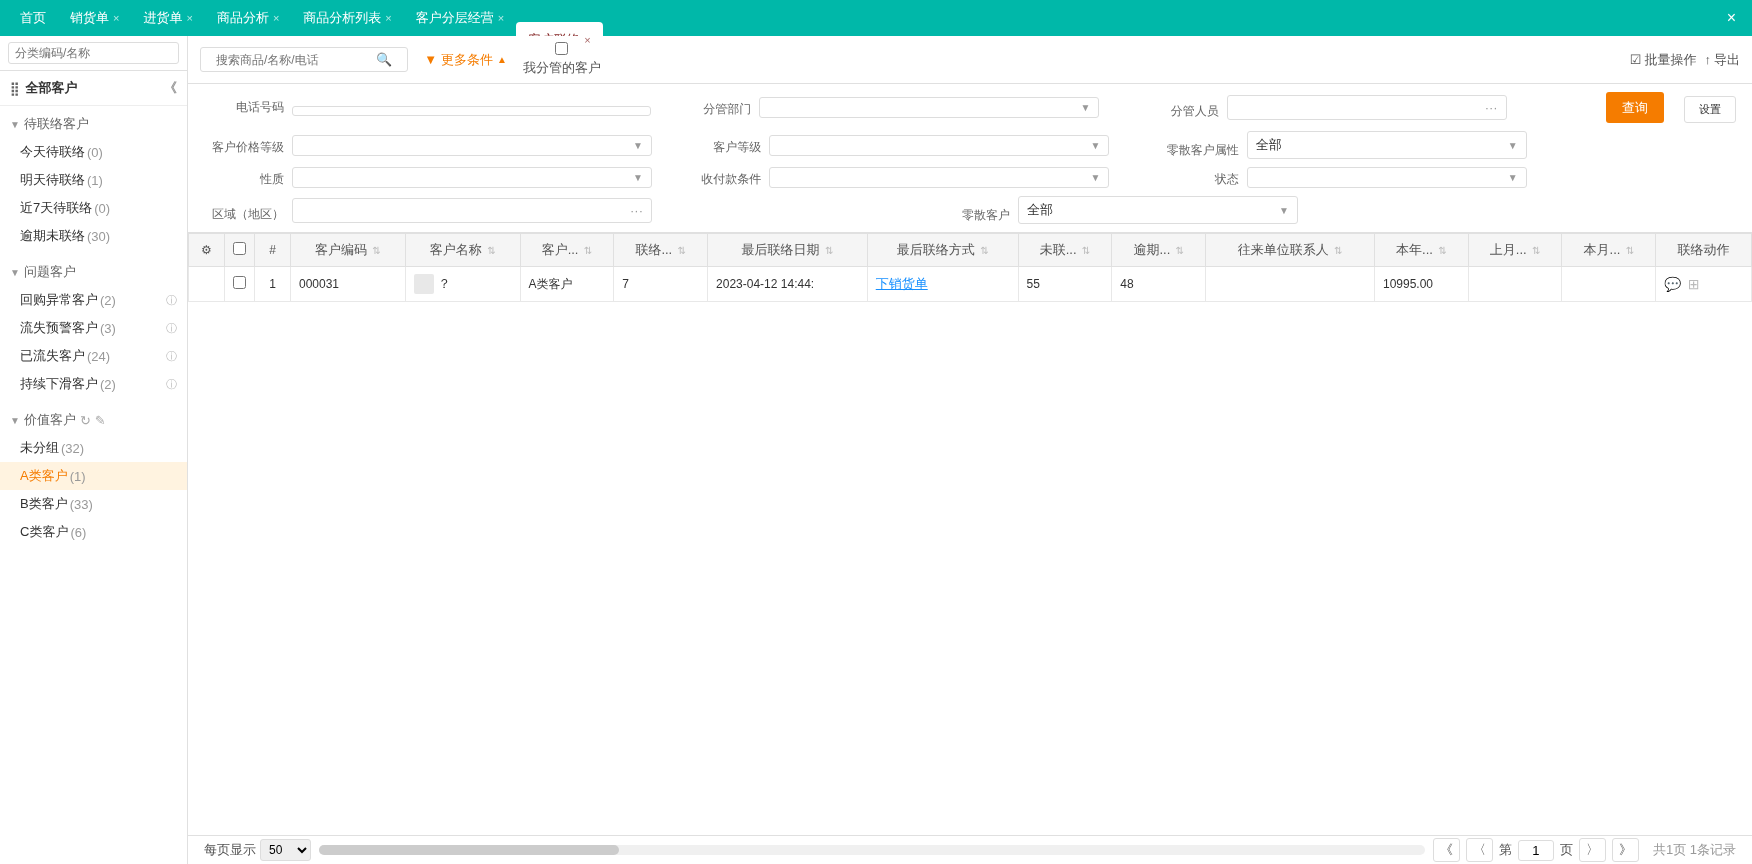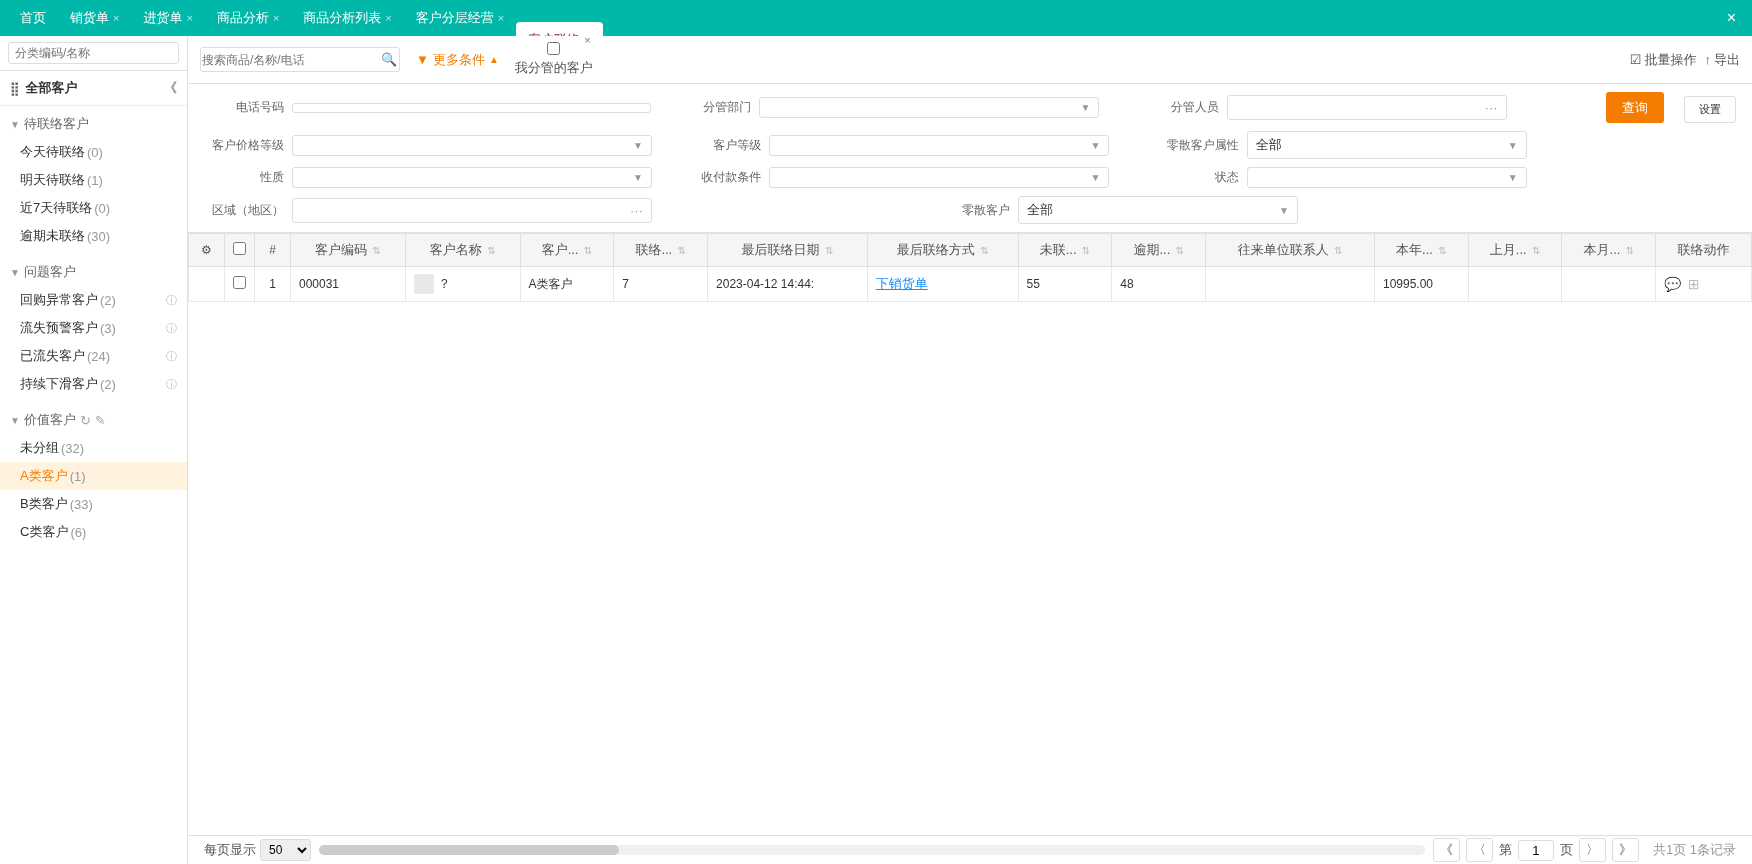--- a/index.html
+++ b/index.html
@@ -61,40 +61,40 @@
     .content { flex: 1; display: flex; flex-direction: column; overflow: hidden; background: #f5f5f5; }
 
     
     .filter-bar {
       background: white; padding: 6px 12px;
       display: flex; align-items: center; gap: 8px;
       border-bottom: 1px solid #e0e0e0;
     }
     .filter-search {
       display: flex; align-items: center; border: 1px solid #ddd;
-      border-radius: 3px; padding: 4px 1px; background: white; min-width: 200px; justify-content: space-between;
+      border-radius: 3px; padding: 4px 15px; background: white; min-width: 200px; justify-content: space-between;
     }
     .filter-search input { border: none; outline: none; font-size: 12px; flex: 1; }
     .filter-btn {
       display: flex; align-items: center; gap: 4px; padding: 4px 8px;
       color: #f57c00; cursor: pointer; font-size: 12px;
     }
     .filter-check { display: flex; align-items: center; gap: 4px; font-size: 12px; color: #555; flex-direction: column; }
     .filter-actions { margin-left: auto; display: flex; gap: 8px; }
     .filter-action-btn { display: flex; align-items: center; gap: 3px; font-size: 12px; color: #555; cursor: pointer; }
 
     
     .advanced-filter {
       background: white; padding: 8px 16px;
       border-bottom: 1px solid #e0e0e0;
     }
     .filter-row { display: flex; align-items: center; margin-bottom: 8px; gap: 0; }
     .filter-row:last-child { margin-bottom: 0; }
     .filter-cell {
-      display: flex; align-items: center; flex: 1;
+      display: flex; align-items: flex-end; flex: 1;
     }
     .filter-label { color: #666; font-size: 12px; min-width: 80px; text-align: right; margin-right: 8px; }
     .filter-input {
       flex: 1; border: 1px solid #ddd; border-radius: 3px;
       padding: 4px 8px; font-size: 12px; outline: none; color: #333;
       display: flex; align-items: center; cursor: pointer; background: white;
     }
     .filter-input .arrow { margin-left: auto; color: #999; font-size: 10px; }
     .filter-input .dots { margin-left: auto; color: #999; }
     .filter-divider { width: 20px; }

